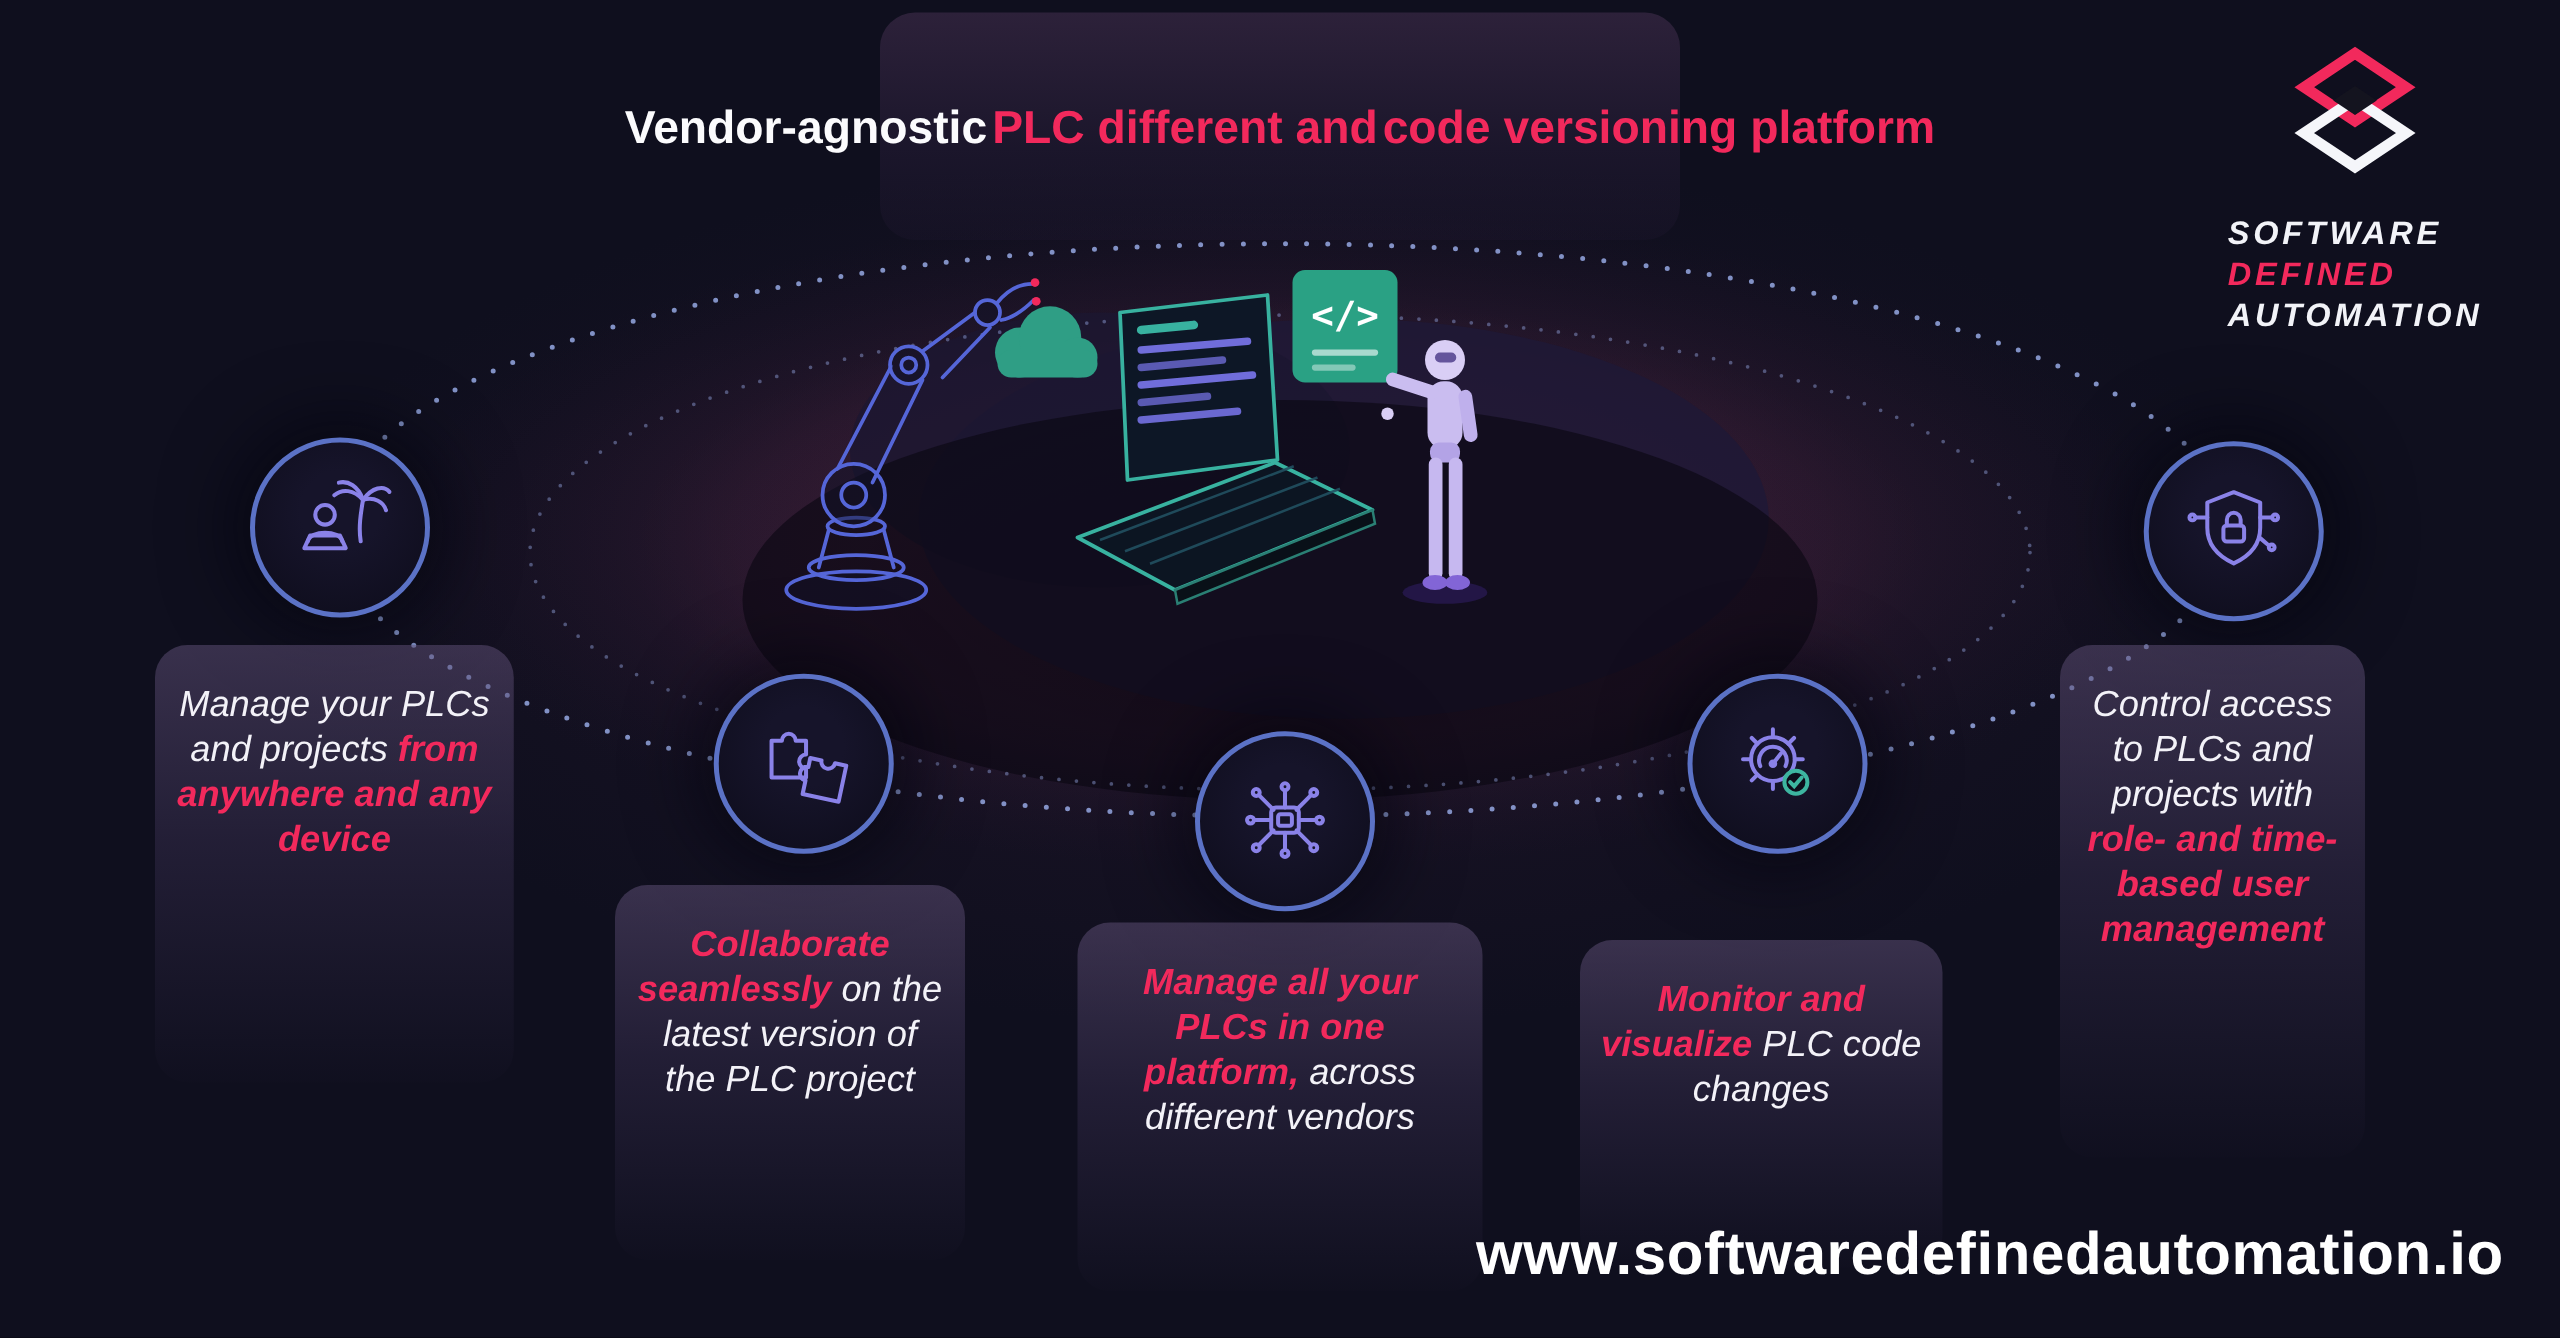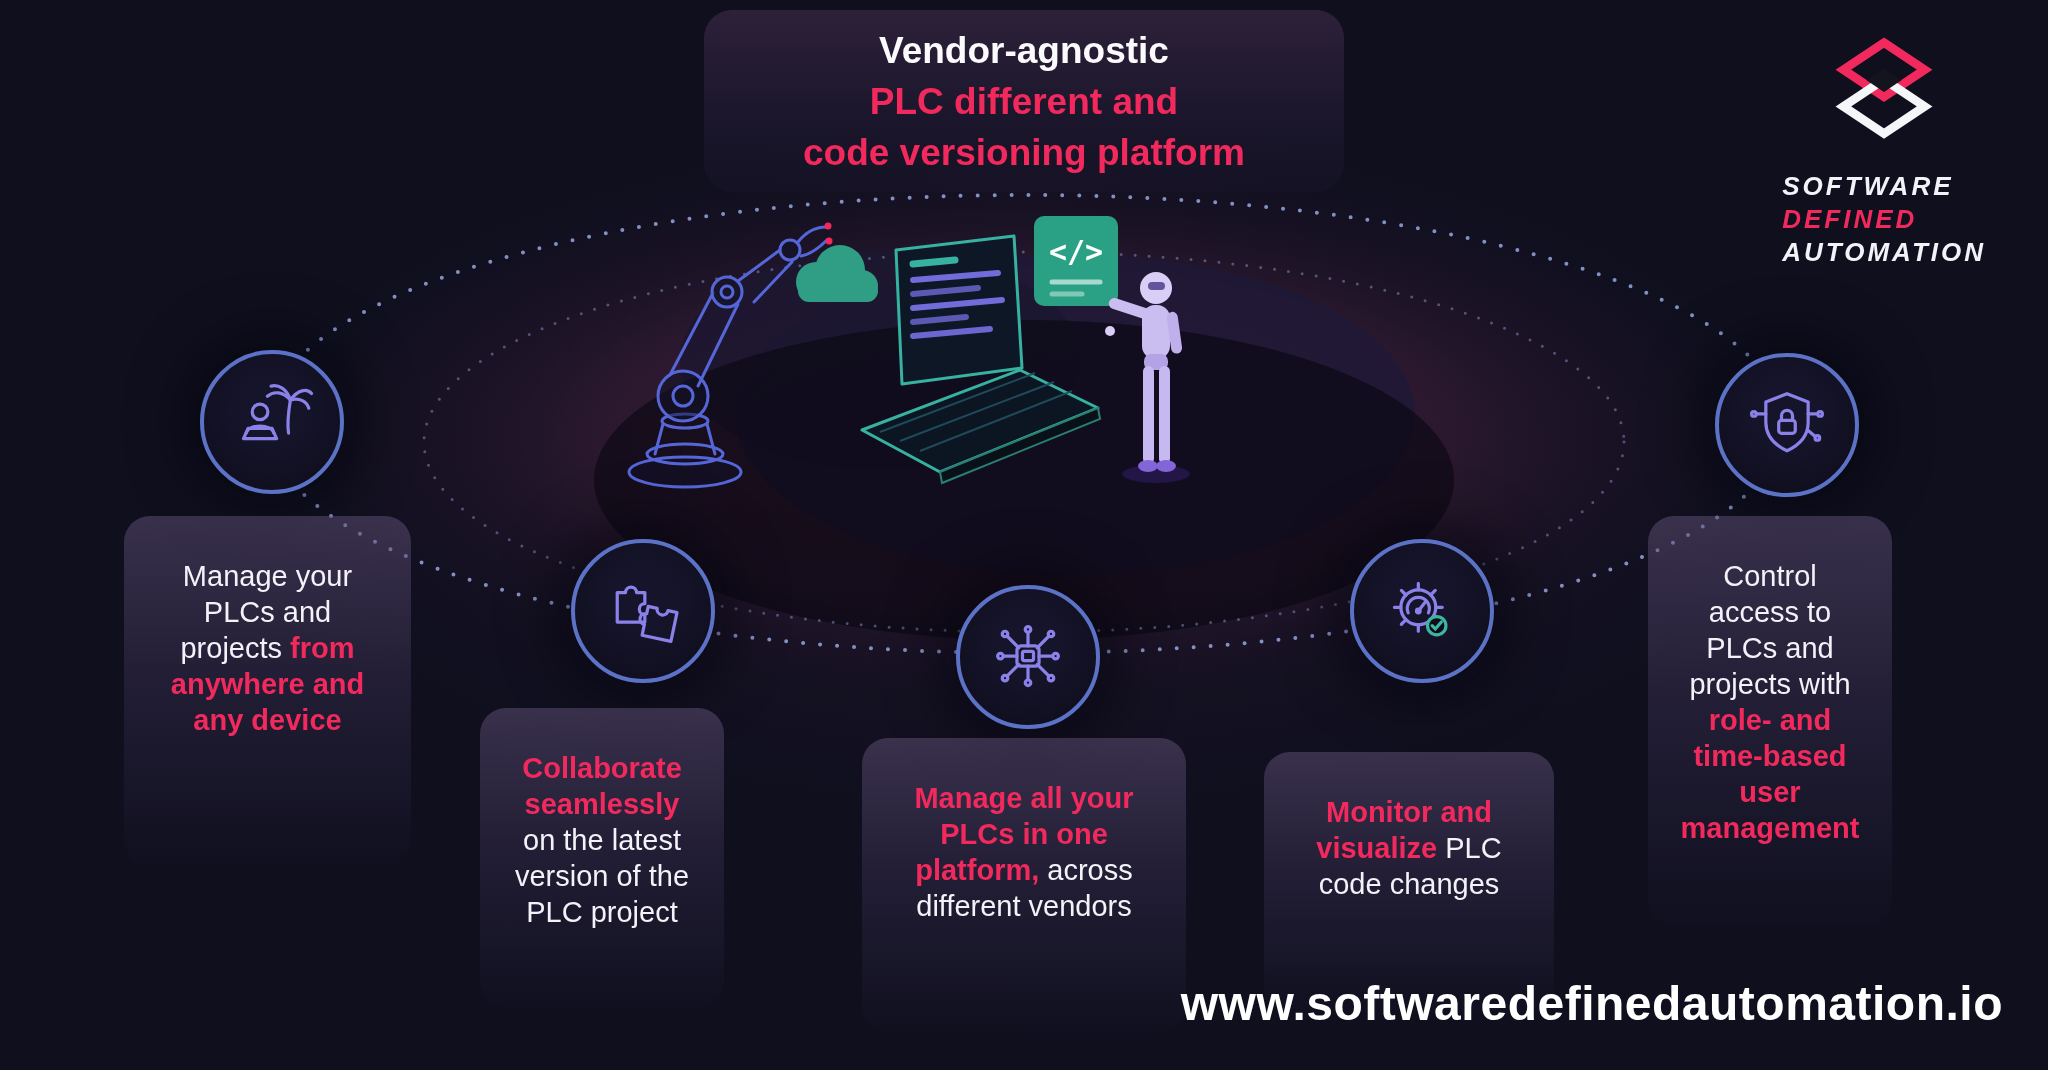--- a/index.html
+++ b/index.html
@@ -10,21 +10,21 @@
       radial-gradient(ellipse 480px 200px at 50% 44%, rgba(10,7,18,.75) 35%, rgba(10,7,18,0) 75%),
       radial-gradient(ellipse 720px 280px at 50% 41%, rgba(88,38,66,.42), rgba(88,38,66,0) 72%),
       radial-gradient(ellipse 1020px 440px at 50% 44%, rgba(52,28,54,.40), rgba(52,28,54,0) 80%),
       #0f0f1e;
   }
   .rings{position:absolute;left:0;top:0;width:2048px;height:1070px;}
   
   .header-card{
     position:absolute;left:704px;top:10px;width:640px;height:182px;border-radius:28px;
     background:linear-gradient(180deg, rgba(86,58,96,.42), rgba(48,34,66,.36) 60%, rgba(40,28,58,.18));
-    display:flex;flex-direction:column;justify-content:center;align-items:center;gap:4px;
+    display:flex;flex-direction:row;justify-content:center;align-items:center;gap:4px;
   }
   .header-line{font-size:37px;font-weight:700;line-height:47px;white-space:nowrap;}
   .t-white{color:#fbfbfd}
   .t-pink{color:#f2295c}
   
   .logo-wrap{position:absolute;top:34px;right:62px;display:flex;align-items:center;gap:24px;flex-direction:column;}
   .logo-icon{width:116px;height:112px;}
   .logo-text{font-style:italic;font-weight:700;letter-spacing:3px;font-size:26px;line-height:33px;color:#f2f3f8;}
   .logo-text .t-pink{color:#f2295c}
   
@@ -41,24 +41,24 @@
   .ic-plc{left:956px;top:585px;}
   .ic-gear{left:1350px;top:539px;}
   .ic-shield{left:1715px;top:353px;}
   
   .card{
     position:absolute;border-radius:26px;box-sizing:border-box;
     padding:30px 16px 24px;text-align:center;
     color:#f3f2f8;font-size:29px;line-height:36px;font-weight:400;
     background:linear-gradient(180deg, rgba(98,82,122,.50) 0%, rgba(58,48,82,.46) 45%, rgba(34,28,52,.05) 100%);
   }
-  .card p{margin:12px;}
+  .card p{margin:0;font-style:italic;}
   .card .hl{color:#f2295c;font-weight:700;}
   .card1{left:124px;top:516px;width:287px;height:350px;}
-  .card2{left:480px;top:708px;width:244px;height:300px;}
+  .card2{left:492px;top:708px;width:280px;height:300px;}
   .card3{left:862px;top:738px;width:324px;height:295px;}
   .card4{left:1264px;top:752px;width:290px;height:262px;}
   .card5{left:1648px;top:516px;width:244px;height:410px;}
   
   .illustration{position:absolute;left:610px;top:200px;width:580px;height:310px;}
   
   .footer-url{
     position:absolute;right:45px;top:976px;
     font-size:48px;color:#ffffff;font-weight:700;letter-spacing:.5px;white-space:nowrap;
   }

